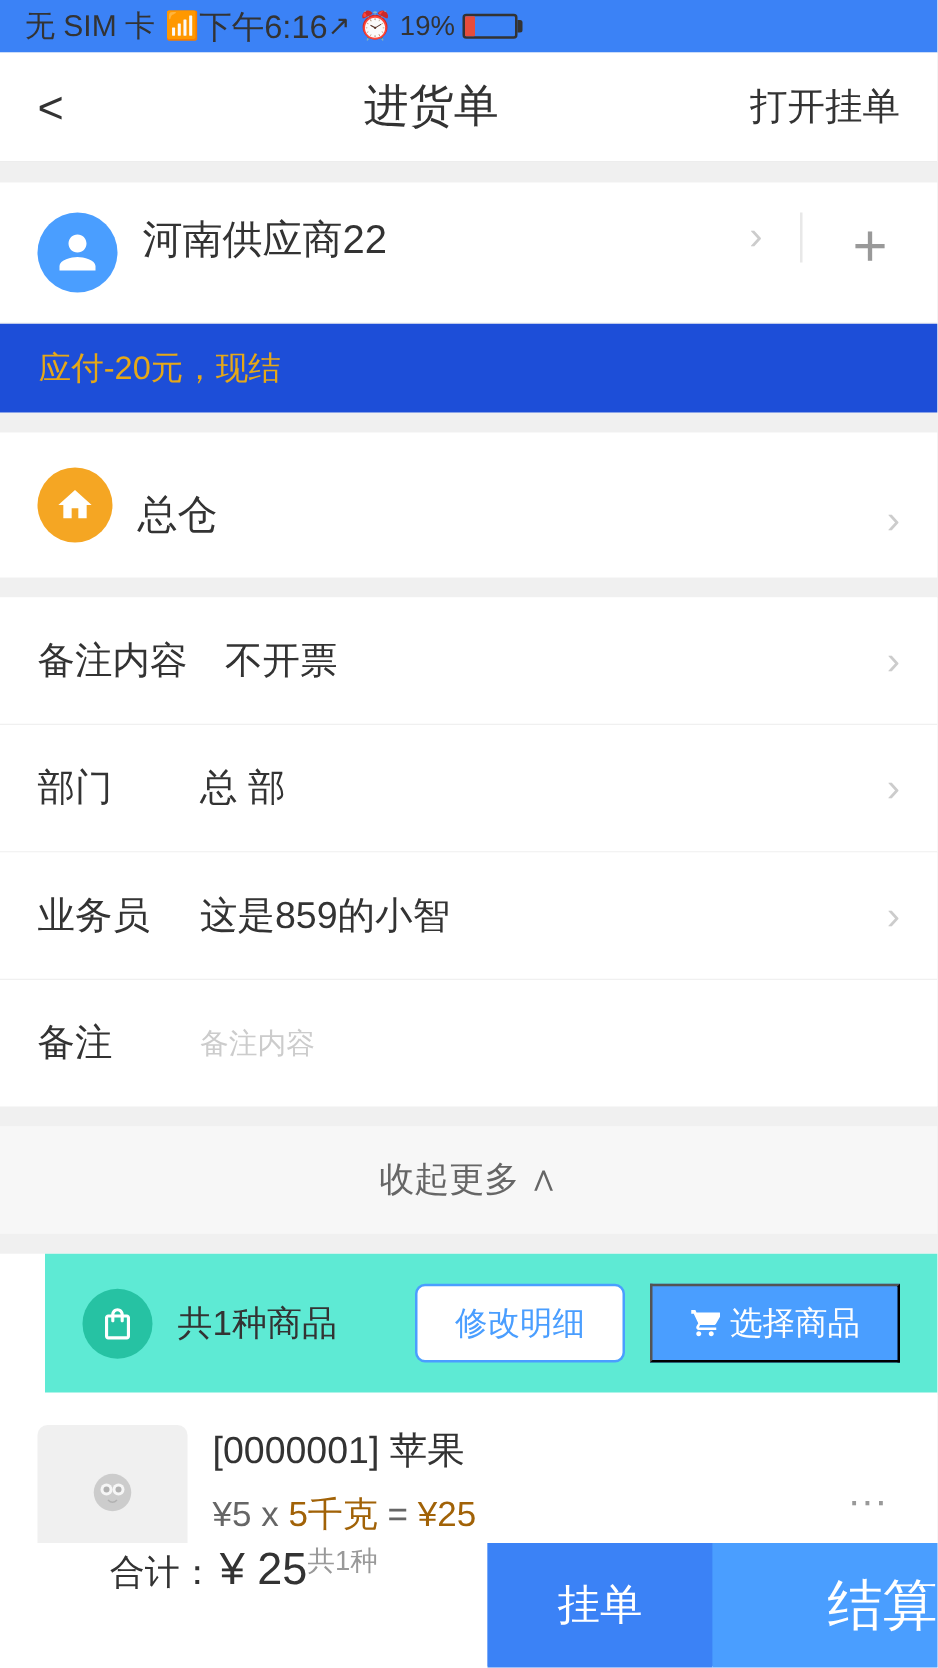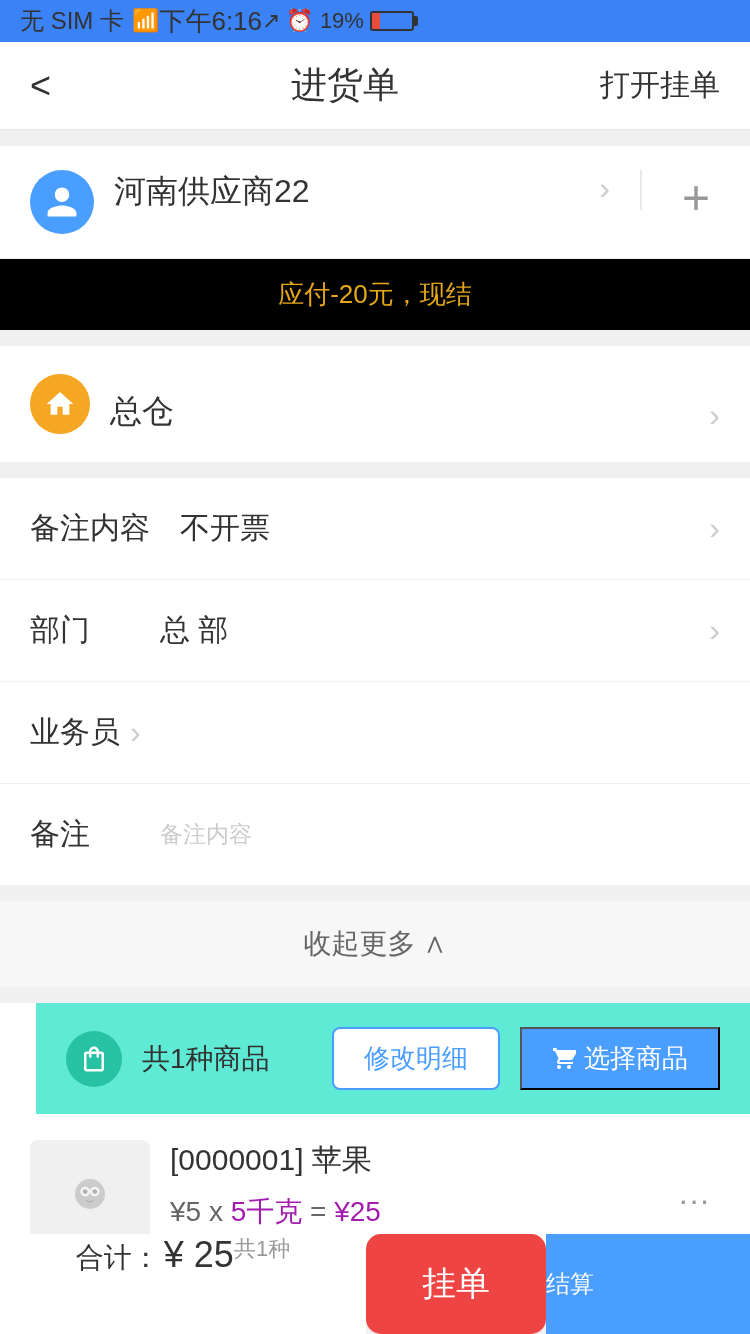--- a/index.html
+++ b/index.html
@@ -125,25 +125,24 @@
     }
     .supplier-divider {
       width: 2px;
       height: 40px;
       background: #e8e8e8;
       margin-right: 30px;
     }
 
     
     .notice-banner {
-      background: #000000;
-      padding: 18px 42px;
+      background: #1d4ed8;
+      padding: 18px 31px;
       font-size: 26px;
       color: #e6a817;
-      text-align: center;
     }
 
     
     .warehouse-row {
       display: flex;
       align-items: flex-end;
       padding: 28px 30px;
       background: #fff;
     }
     .warehouse-icon {
@@ -263,21 +262,21 @@
       display: flex;
       align-items: center;
       justify-content: center;
       flex-shrink: 0;
       overflow: hidden;
     }
     .product-thumb svg { width: 60px; height: 60px; opacity: 0.4; }
     .product-info { flex: 1; }
     .product-name { font-size: 30px; color: #333; margin-bottom: 12px; }
     .product-price { font-size: 28px; color: #666; }
-    .product-price .highlight { color: #a21caf; }
+    .product-price .highlight { color: #a16207; }
     .product-more {
       color: #999;
       font-size: 32px;
       cursor: pointer;
       padding: 0 10px;
       display: flex;
       align-items: center;
     }
 
     
@@ -294,40 +293,39 @@
       background: #fff;
       height: 100%;
       display: flex;
       flex-direction: row;
       justify-content: center;
       padding: 0 30px;
     }
     .total-amount { font-size: 36px; color: #333; font-weight: 500; }
     .total-count { font-size: 22px; color: #999; }
     .btn-suspend {
-      background: #ef4444;
+      background: #3b82f6;
       color: #fff;
       height: 100%;
       width: 180px;
       display: flex;
       align-items: center;
       justify-content: center;
       font-size: 34px;
       cursor: pointer;
-      border-radius: 15px;
     }
     .btn-checkout {
       background: #4a9eff;
       color: #fff;
       height: 100%;
-      width: 204px;
-      display: flex;
-      align-items: center;
-      justify-content: flex-start;
-      font-size: 24px;
+      width: 180px;
+      display: flex;
+      align-items: center;
+      justify-content: flex-end;
+      font-size: 44px;
       cursor: pointer;
     }
 
     .wifi-icon { font-size: 22px; }
   </style>
 </head>
 <body>
 
 <div class="status-bar">
   <div class="status-left">
@@ -388,20 +386,21 @@
       <span class="form-value">不开票</span>
       <span class="chevron">›</span>
     </div>
     <div class="form-row">
       <span class="form-label">部门</span>
       <span class="form-value">总 部</span>
       <span class="chevron">›</span>
     </div>
     <div class="form-row">
       <span class="form-label">业务员</span>
+      <span class="form-value">这是859的小智</span>
       <span class="chevron">›</span>
     </div>
     <div class="form-row">
       <span class="form-label">备注</span>
       <span class="form-placeholder">备注内容</span>
     </div>
   </div>
 
   <div class="collapse-btn">
     <span>收起更多 ∧</span>

